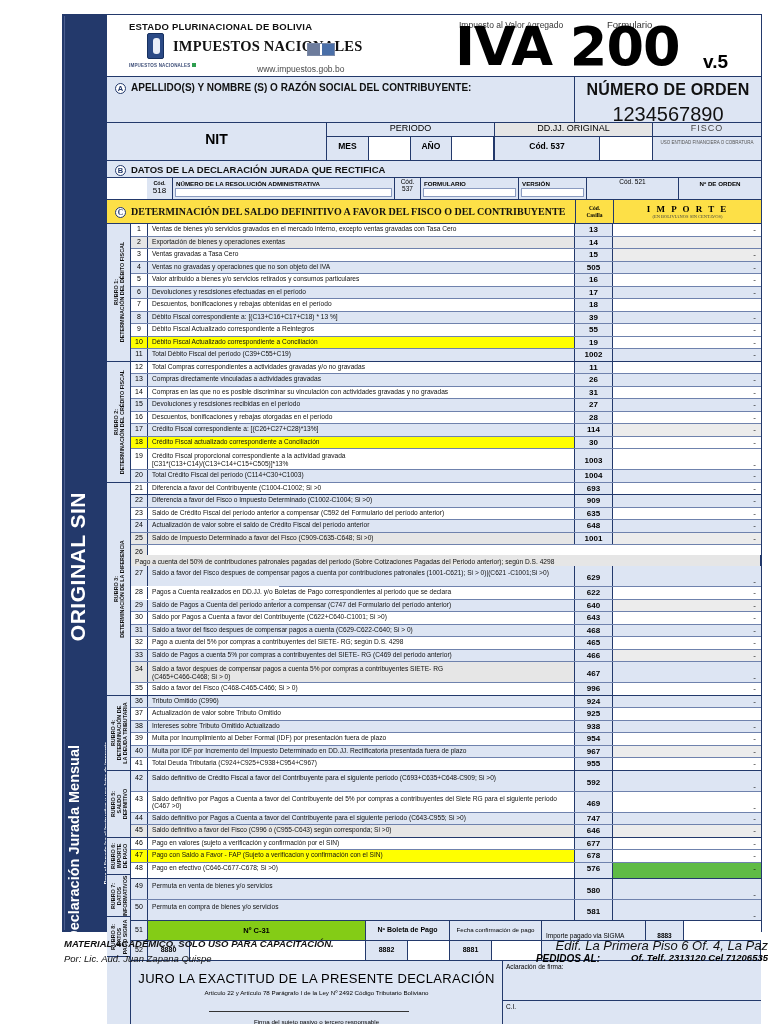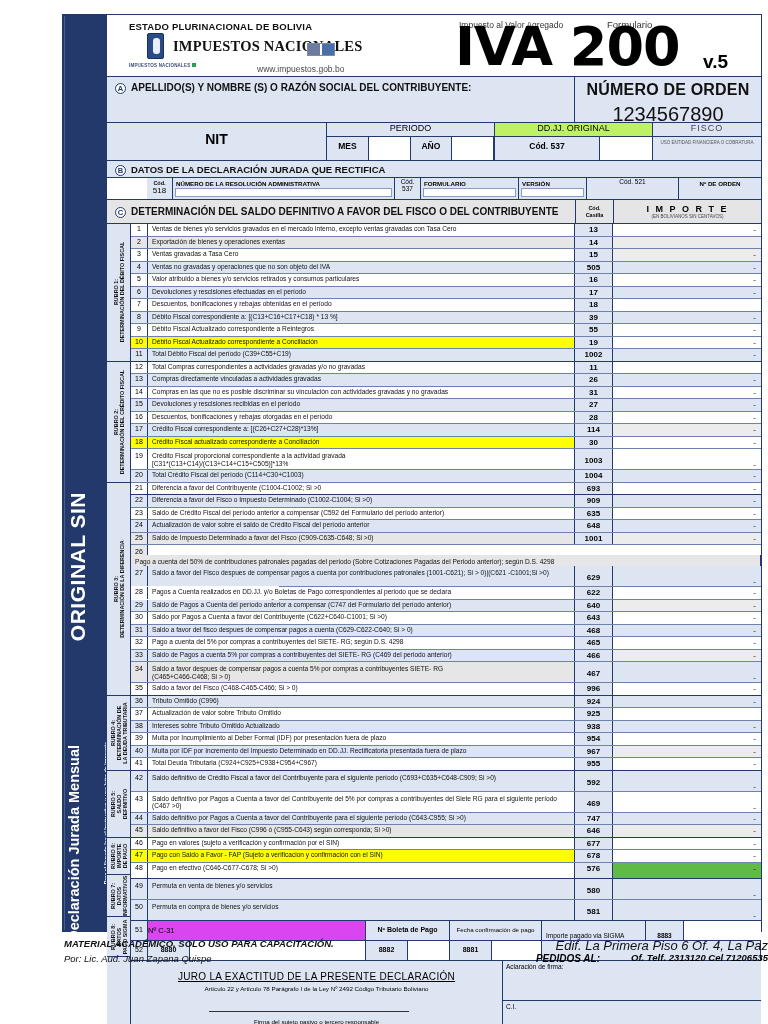--- a/index.html
+++ b/index.html
@@ -77,21 +77,21 @@
   .nitrow { display:flex; height:38px; border-bottom:1.5px solid #23396b; }
   .nit-cell { width:220px; border-right:1px solid #23396b; background:#dde5f3; text-align:center;
               font-size:14px; font-weight:700; padding-top:8px; }
   .per-wrap { width:168px; border-right:1px solid #23396b; display:flex; flex-direction:column; }
   .per-top { height:14px; background:#dde5f3; font-size:9px; text-align:center; border-bottom:1px solid #23396b; }
   .per-bot { flex:1; display:flex; }
   .per-bot > div { border-right:1px solid #23396b; font-size:8.5px; font-weight:700; text-align:center; padding-top:4px; }
   .per-bot .l { width:42px; background:#dde5f3; }
   .per-bot .b { width:42px; background:#fff; }
   .dd-wrap { width:158px; border-right:1px solid #23396b; display:flex; flex-direction:column; }
-  .dd-top { height:14px; background:#bef264; font-size:9px; text-align:center; border-bottom:1px solid #23396b; }
+  .dd-top { height:14px; background:#e5e5e5; font-size:9px; text-align:center; border-bottom:1px solid #23396b; }
   .dd-bot { flex:1; display:flex; }
   .dd-bot .c { flex:1; background:#dde5f3; font-size:8.5px; font-weight:700; text-align:center; padding-top:4px;
                border-right:1px solid #23396b; }
   .dd-bot .e { width:52px; background:#fff; }
   .fol-wrap { flex:1; display:flex; flex-direction:column; background:#dde5f3; }
   .fol-top { height:14px; font-size:9px; text-align:center; border-bottom:1px solid #23396b; color:#444; letter-spacing:1px;}
   .fol-bot { flex:1; font-size:4.5px; text-align:center; padding-top:3px; color:#555; }
 
   
   .secB-title { height:17px; background:#dde5f3; border-bottom:1px solid #23396b;
@@ -105,21 +105,21 @@
   .b-res .t { font-size:6.2px; font-weight:700; padding:2px 0 0 3px; }
   .b-res .in { position:absolute; left:2px; top:10px; right:2px; bottom:2px; background:#fff; border:1px solid #8a9bc0; }
   .b-cell { background:#dde5f3; }
   .b-cell .t { font-size:6.2px; font-weight:700; padding:2px 0 0 3px; }
   .b-cell .in { position:absolute; left:2px; top:10px; right:2px; bottom:2px; background:#fff; border:1px solid #8a9bc0; }
   .b-num { width:26px; background:#dde5f3; text-align:center; }
   .b-orden { flex:1; background:#dde5f3; }
   .b-orden .t { font-size:6.2px; font-weight:700; text-align:center; padding-top:2px; }
 
   
-  .secC-hdr { display:flex; height:24px; border-bottom:1.5px solid #23396b; background:#e5e5e5; }
+  .secC-hdr { display:flex; height:24px; border-bottom:1.5px solid #23396b; background:#fde047;font-family:Liberation Serif, serif; }
   .secC-hdr .ttl { flex:1; font-size:10px; font-weight:700; padding:6px 0 0 8px; color:#111; }
   .secC-hdr .cod { width:38px; border-left:1px solid #23396b; text-align:center; font-size:5.5px;
                    font-weight:700; padding-top:5px; line-height:7px; }
   .secC-hdr .imp { width:148px; border-left:1.5px solid #23396b; text-align:center; }
   .secC-hdr .imp .a { font-size:9px; font-weight:700; letter-spacing:2px; display:block; padding-top:4px; }
   .secC-hdr .imp .b { font-size:4.5px; display:block; color:#444; }
 
   
   .body-wrap { display:flex; }
   .rubro-col { width:24px; border-right:1px solid #23396b; }
@@ -148,41 +148,41 @@
   .r-yellow .desc, .r-yellow .no { background:#ffff00; }
   .a-white { background:#ffffff; }
   .a-blue  { background:#dde5f3; }
   .a-grey  { background:#ececec; }
   .a-green { background:#5fbb46; }
   .thickb { border-bottom:1.5px solid #23396b !important; }
 
   
   .rowC31 { display:flex; border-bottom:1px solid #23396b; height:20px; }
   .rowC31 .no { width:17px; border-right:1px solid #23396b; font-size:7px; text-align:center; padding-top:5px; background:#dde5f3;}
-  .rowC31 .c1 { width:218px; border-right:1px solid #23396b; background:#d946ef; font-size:7.5px; font-weight:400;
-                text-align:left; padding-top:5px; }
+  .rowC31 .c1 { width:218px; border-right:1px solid #23396b; background:#84cc16; font-size:7.5px; font-weight:700;
+                text-align:center; padding-top:5px; }
   .rowC31 .c2 { width:84px; border-right:1px solid #23396b; background:#dde5f3; font-size:7px; font-weight:700;
                 text-align:center; padding-top:5px; }
   .rowC31 .c3 { width:92px; border-right:1px solid #23396b; background:#dde5f3; font-size:6.2px;
                 text-align:center; padding-top:5px; }
   .rowC31 .c4 { width:104px; border-right:1px solid #23396b; background:#dde5f3; font-size:6.5px; padding:11px 0 0 4px; }
   .rowC31 .c5 { width:38px; border-right:1.5px solid #23396b; background:#dde5f3; font-size:6.5px;
                 font-weight:700; text-align:center; padding-top:11px;}
   .rowC31 .c6 { flex:1; background:#ffffff; }
 
   .row52 { display:flex; border-bottom:1.5px solid #23396b; height:20px; }
   .row52 .no { width:17px; border-right:1px solid #23396b; font-size:7px; text-align:center; padding-top:5px; background:#dde5f3;}
   .row52 .k { width:42px; border-right:1px solid #23396b; background:#dde5f3; font-size:7px; font-weight:700;
               text-align:center; padding-top:5px; }
   .row52 .f { border-right:1px solid #23396b; background:#ffffff; }
 
   
   .jura { display:flex; border-bottom:1.5px solid #23396b; height:68px; }
   .jura-l { width:372px; border-right:1.5px solid #23396b; background:#dde5f3; position:relative; text-align:center; }
-  .jura-l .t1 { font-size:10px; font-weight:400; padding-top:10px; letter-spacing:.3px;text-decoration:underline; }
+  .jura-l .t1 { font-size:13px; font-weight:400; padding-top:10px; letter-spacing:.3px; }
   .jura-l .t2 { font-size:6.2px; padding-top:3px; }
   .jura-l .sigline { position:absolute; left:78px; bottom:16px; width:200px; border-top:1px solid #333; }
   .jura-l .t3 { position:absolute; left:0; right:0; bottom:3px; font-size:6.2px; }
   .jura-r { flex:1; }
   .jura-r .acl { height:40px; border-bottom:1px solid #23396b; background:#dde5f3; font-size:6.5px; padding:2px 0 0 3px;}
   .jura-r .ci  { height:27px; background:#dde5f3; font-size:6.5px; padding:2px 0 0 3px;}
 
   
   .footer { position:absolute; left:62px; top:938px; width:706px; font-style:italic; }
   .f-l1 { position:absolute; left:2px; top:0; font-size:9.5px; font-weight:700; color:#111; }

